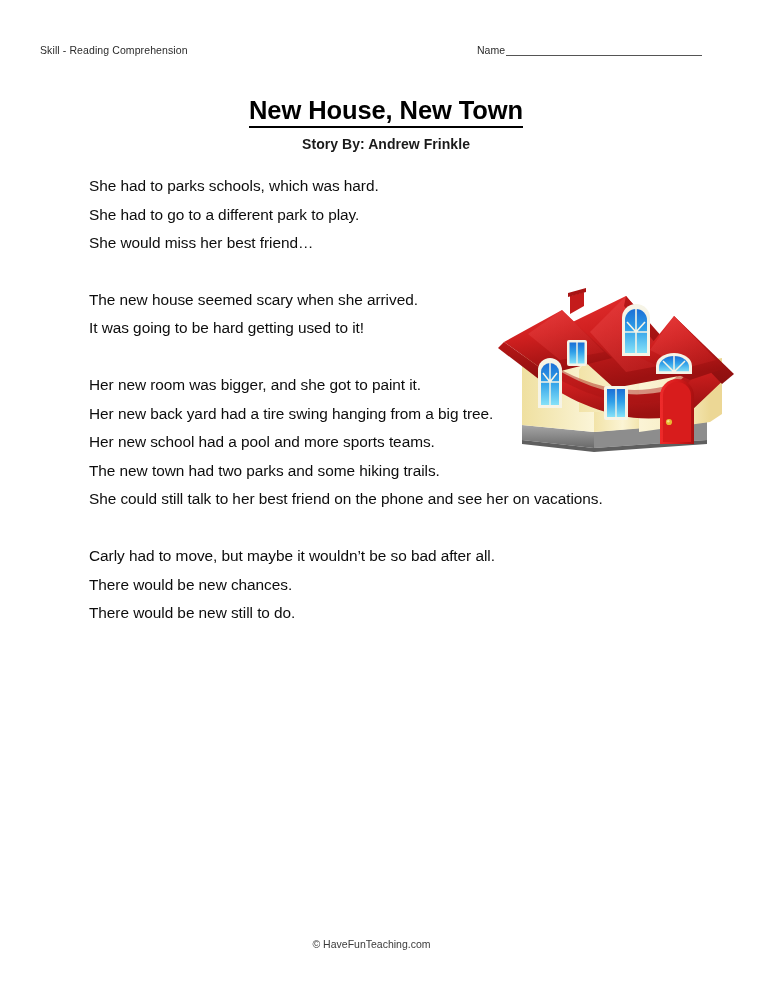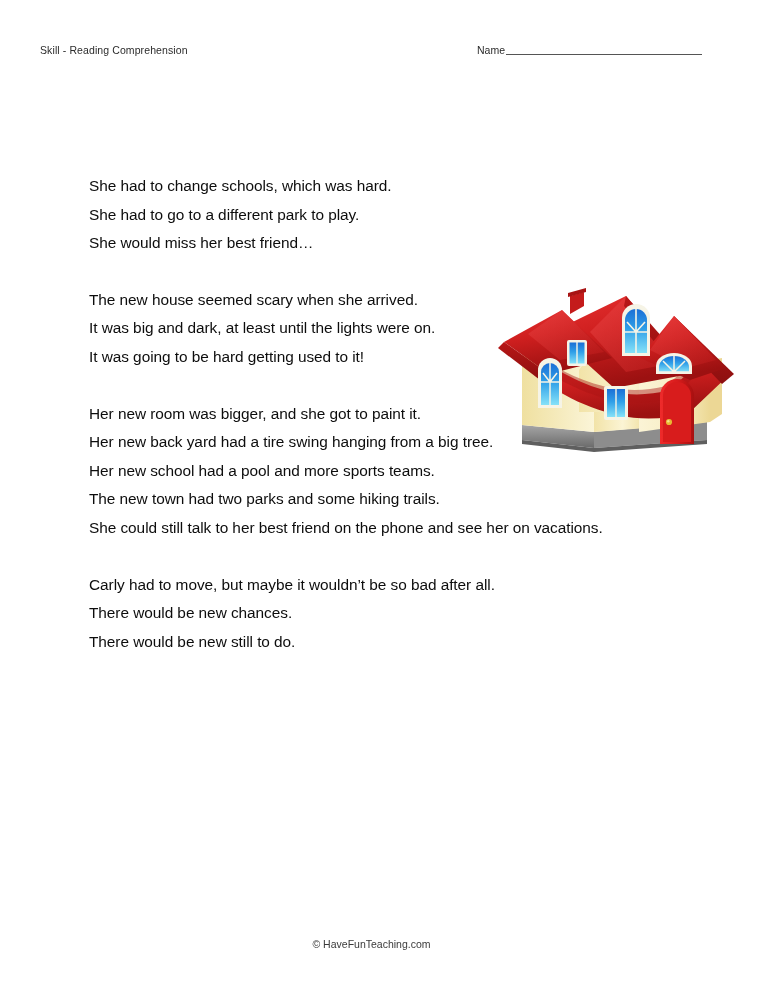--- a/index.html
+++ b/index.html
@@ -34,21 +34,21 @@
     justify-content: space-between;
   }
   .skill-label {
     font-size: 10.5px;
     color: #2b2b2b;
     letter-spacing: 0.1px;
     white-space: nowrap;
   }
   .name-group {
     display: flex;
-    align-items: flex-start;
+    align-items: center;
     margin-right: 30px;
   }
   .name-label {
     font-size: 10.5px;
     color: #2b2b2b;
     white-space: nowrap;
   }
   .name-rule {
     display: inline-block;
     width: 196px;
@@ -139,20 +139,26 @@
 <div class="page">
 
   <div class="header">
     <div class="skill-label">Skill - Reading Comprehension</div>
     <div class="name-group">
       <span class="name-label">Name</span>
       <span class="name-rule"></span>
     </div>
   </div>
 
+  <div class="title-block">
+    <div>
+      <span class="story-title">New House, New Town</span>
+    </div>
+    <div class="story-byline">Story By: Andrew Frinkle</div>
+  </div>
 
   <div class="house-art">
     <svg viewBox="0 0 245 205" xmlns="http://www.w3.org/2000/svg" aria-hidden="true">
       <defs>
         <linearGradient id="wallFrontL" x1="0" y1="0" x2="1" y2="0">
           <stop offset="0%" stop-color="#f2e3a8"></stop>
           <stop offset="55%" stop-color="#fbf4d4"></stop>
           <stop offset="100%" stop-color="#f0dfa0"></stop>
         </linearGradient>
         <linearGradient id="wallFrontR" x1="0" y1="0" x2="1" y2="0">
@@ -260,28 +266,27 @@
       <path d="M169,180 v-46 a14,14 0 0 1 28,0 v46 z" fill="#d81c1c"></path>
       <circle cx="175" cy="160" r="3.1" fill="#e8b833"></circle>
       <circle cx="174.3" cy="159.2" r="1.2" fill="#f7e08c"></circle>
     </svg>
   </div>
 
   <div class="story">
 
 
     <div class="para">
-      <div class="line">She had to change schools, which was hard.</div>
+      <div class="line">She had to parks schools, which was hard.</div>
       <div class="line">She had to go to a different park to play.</div>
       <div class="line">She would miss her best friend…</div>
     </div>
 
     <div class="para">
       <div class="line">The new house seemed scary when she arrived.</div>
-      <div class="line">It was big and dark, at least until the lights were on.</div>
       <div class="line">It was going to be hard getting used to it!</div>
     </div>
 
     <div class="para">
       <div class="line">Her new room was bigger, and she got to paint it.</div>
       <div class="line">Her new back yard had a tire swing hanging from a big tree.</div>
       <div class="line">Her new school had a pool and more sports teams.</div>
       <div class="line">The new town had two parks and some hiking trails.</div>
       <div class="line">She could still talk to her best friend on the phone and see her on vacations.</div>
     </div>

